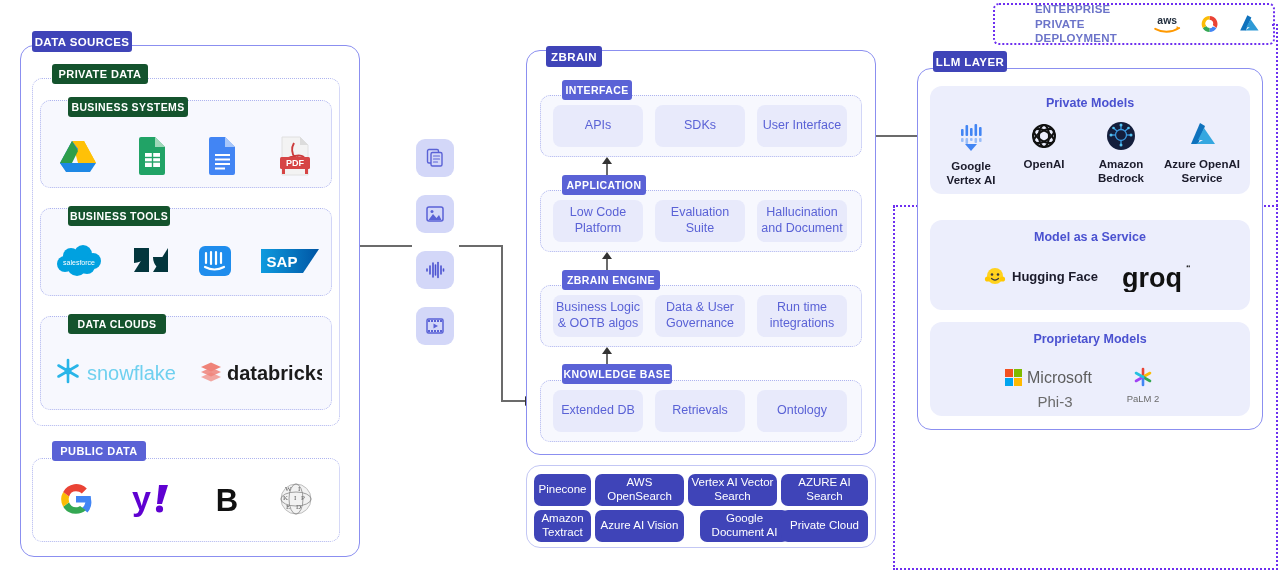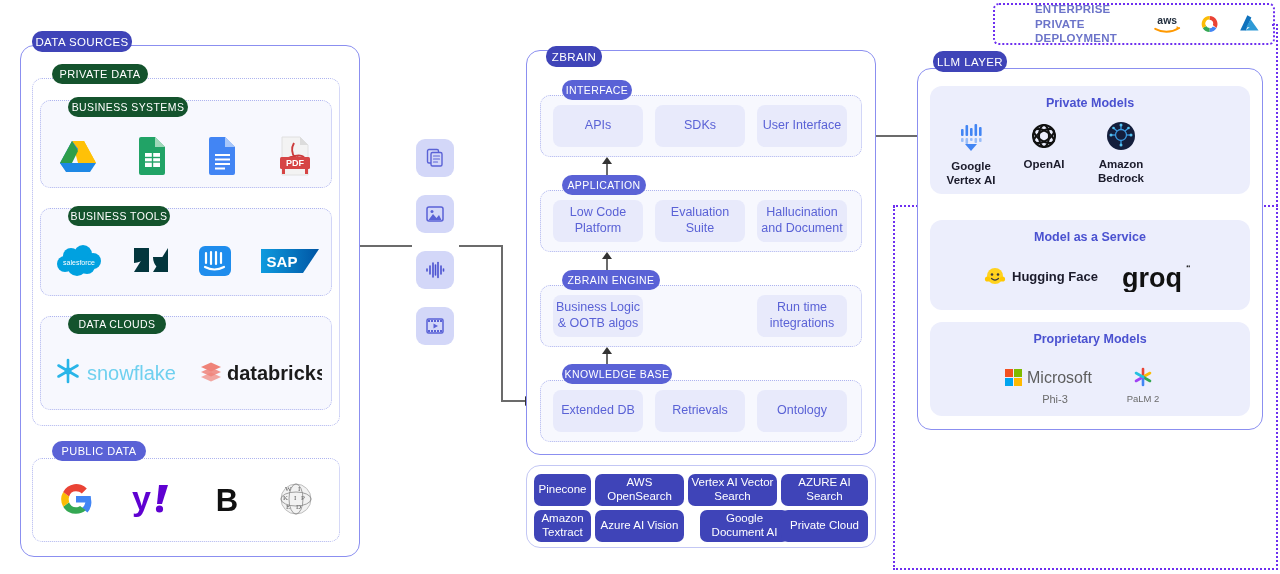--- a/index.html
+++ b/index.html
@@ -14,24 +14,24 @@
   
   .panel {
     position: absolute;
     background: #ffffff;
     border: 1.5px solid #8b8ff0;
     border-radius: 14px;
   }
   .badge-dark, .badge-light {
     position: absolute;
     color: #ffffff;
-    font-weight: normal;
+    font-weight: bold;
     letter-spacing: .4px;
     white-space: nowrap;
-    border-radius: 10px;
+    border-radius: 3px;
     display: flex; align-items: center; justify-content: center;
     z-index: 6;
   }
   .badge-dark  { background: #3f44b8; }
   .badge-light { background: #14532d; }
 
   .dash {
     position: absolute;
     border: 1.4px dotted #aeb4ef;
     border-radius: 10px;
@@ -413,20 +413,21 @@
   <div class="zcard" style="left:553px; top:200px; width:90px; height:42px;">Low Code Platform</div>
   <div class="zcard" style="left:655px; top:200px; width:90px; height:42px;">Evaluation Suite</div>
   <div class="zcard" style="left:757px; top:200px; width:90px; height:42px;">Hallucination and Document</div>
 
   <div class="line" style="left:606px; top:259px; width:2px; height:22px;"></div>
   <div class="arrow-up" style="left:602px; top:252px;"></div>
 
   <div class="dash" style="left:540px; top:285px; width:322px; height:62px;"></div>
   <div class="badge-dark" style="left:562px; top:270px; width:98px; height:20px; font-size:10.5px; background:#5a62d6;">ZBRAIN ENGINE</div>
   <div class="zcard" style="left:553px; top:295px; width:90px; height:42px;">Business Logic &amp; OOTB algos</div>
+  <div class="zcard" style="left:655px; top:295px; width:90px; height:42px;">Data &amp; User Governance</div>
   <div class="zcard" style="left:757px; top:295px; width:90px; height:42px;">Run time integrations</div>
 
   <div class="line" style="left:606px; top:354px; width:2px; height:22px;"></div>
   <div class="arrow-up" style="left:602px; top:347px;"></div>
 
   <div class="dash" style="left:540px; top:380px; width:322px; height:62px;"></div>
   <div class="badge-dark" style="left:562px; top:364px; width:110px; height:20px; font-size:10.5px; background:#5a62d6;">KNOWLEDGE BASE</div>
   <div class="zcard" style="left:553px; top:390px; width:90px; height:42px;">Extended DB</div>
   <div class="zcard" style="left:655px; top:390px; width:90px; height:42px;">Retrievals</div>
   <div class="zcard" style="left:757px; top:390px; width:90px; height:42px;">Ontology</div>
@@ -496,20 +497,27 @@
         <circle cx="16" cy="5" r="1.5"></circle>
           <circle cx="16" cy="25" r="1.5"></circle>
         <circle cx="6" cy="15" r="1.5"></circle>
           <circle cx="26" cy="15" r="1.5"></circle>
         <circle cx="8.5" cy="8" r="1.3"></circle>
           <circle cx="23.5" cy="8" r="1.3"></circle>
       </g>
     </svg>
     <span>Amazon Bedrock</span>
   </div>
+  <div class="modelitem" style="left:1160px; top:120px; width:84px;">
+    <svg class="gl" width="32" height="32" viewBox="0 0 32 32">
+      <path d="M14 3 L5 24 L12 24 L19 6 Z" fill="#0f72bd"></path>
+      <path d="M18 8 L12 20 L17 20 L10 24 L29 24 Z" fill="#35a7e0"></path>
+    </svg>
+    <span>Azure OpenAI Service</span>
+  </div>
 
   <div class="llmsec" style="left:930px; top:220px; width:320px; height:90px;">
     <h4>Model as a Service</h4>
   </div>
   <div class="modelitem" style="left:984px; top:266px; width:120px; display:flex; align-items:center; gap:6px; font-size:13px;">
     <svg width="22" height="22" viewBox="0 0 22 22">
       <circle cx="11" cy="10" r="8" fill="#ffd21e"></circle>
       <circle cx="8" cy="8.5" r="1.3" fill="#3a3a3a"></circle>
       <circle cx="14" cy="8.5" r="1.3" fill="#3a3a3a"></circle>
       <path d="M7.5 12.5 q3.5 3.2 7 0" stroke="#3a3a3a" stroke-width="1.3" fill="none" stroke-linecap="round"></path>
@@ -529,21 +537,21 @@
     <h4>Proprietary Models</h4>
   </div>
   <div class="modelitem" style="left:1000px; top:366px; width:110px; font-weight:normal;">
     <svg width="104" height="22" viewBox="0 0 104 22">
       <rect x="2" y="3" width="8" height="8" fill="#f25022"></rect>
       <rect x="11" y="3" width="8" height="8" fill="#7fba00"></rect>
       <rect x="2" y="12" width="8" height="8" fill="#00a4ef"></rect>
       <rect x="11" y="12" width="8" height="8" fill="#ffb900"></rect>
       <text x="24" y="17" font-family="Liberation Sans, sans-serif" font-size="16" fill="#5e5e5e">Microsoft</text>
     </svg>
-    <div style="font-size:11px; color:#6b6b6b; margin-top:2px;">Phi-3</div>
+    <div style="font-size:15px; color:#6b6b6b; margin-top:2px;">Phi-3</div>
   </div>
   <div class="modelitem" style="left:1108px; top:366px; width:70px; font-weight:normal;">
     <svg class="gl" width="22" height="22" viewBox="0 0 22 22">
       <g stroke-width="2.6" stroke-linecap="round">
         <line x1="11" y1="11" x2="11" y2="3" stroke="#ea4335"></line>
         <line x1="11" y1="11" x2="18" y2="7" stroke="#fbbc05"></line>
         <line x1="11" y1="11" x2="18" y2="15" stroke="#34a853"></line>
         <line x1="11" y1="11" x2="11" y2="19" stroke="#4285f4"></line>
         <line x1="11" y1="11" x2="4" y2="15" stroke="#a142f4"></line>
         <line x1="11" y1="11" x2="4" y2="7" stroke="#24c1e0"></line>

